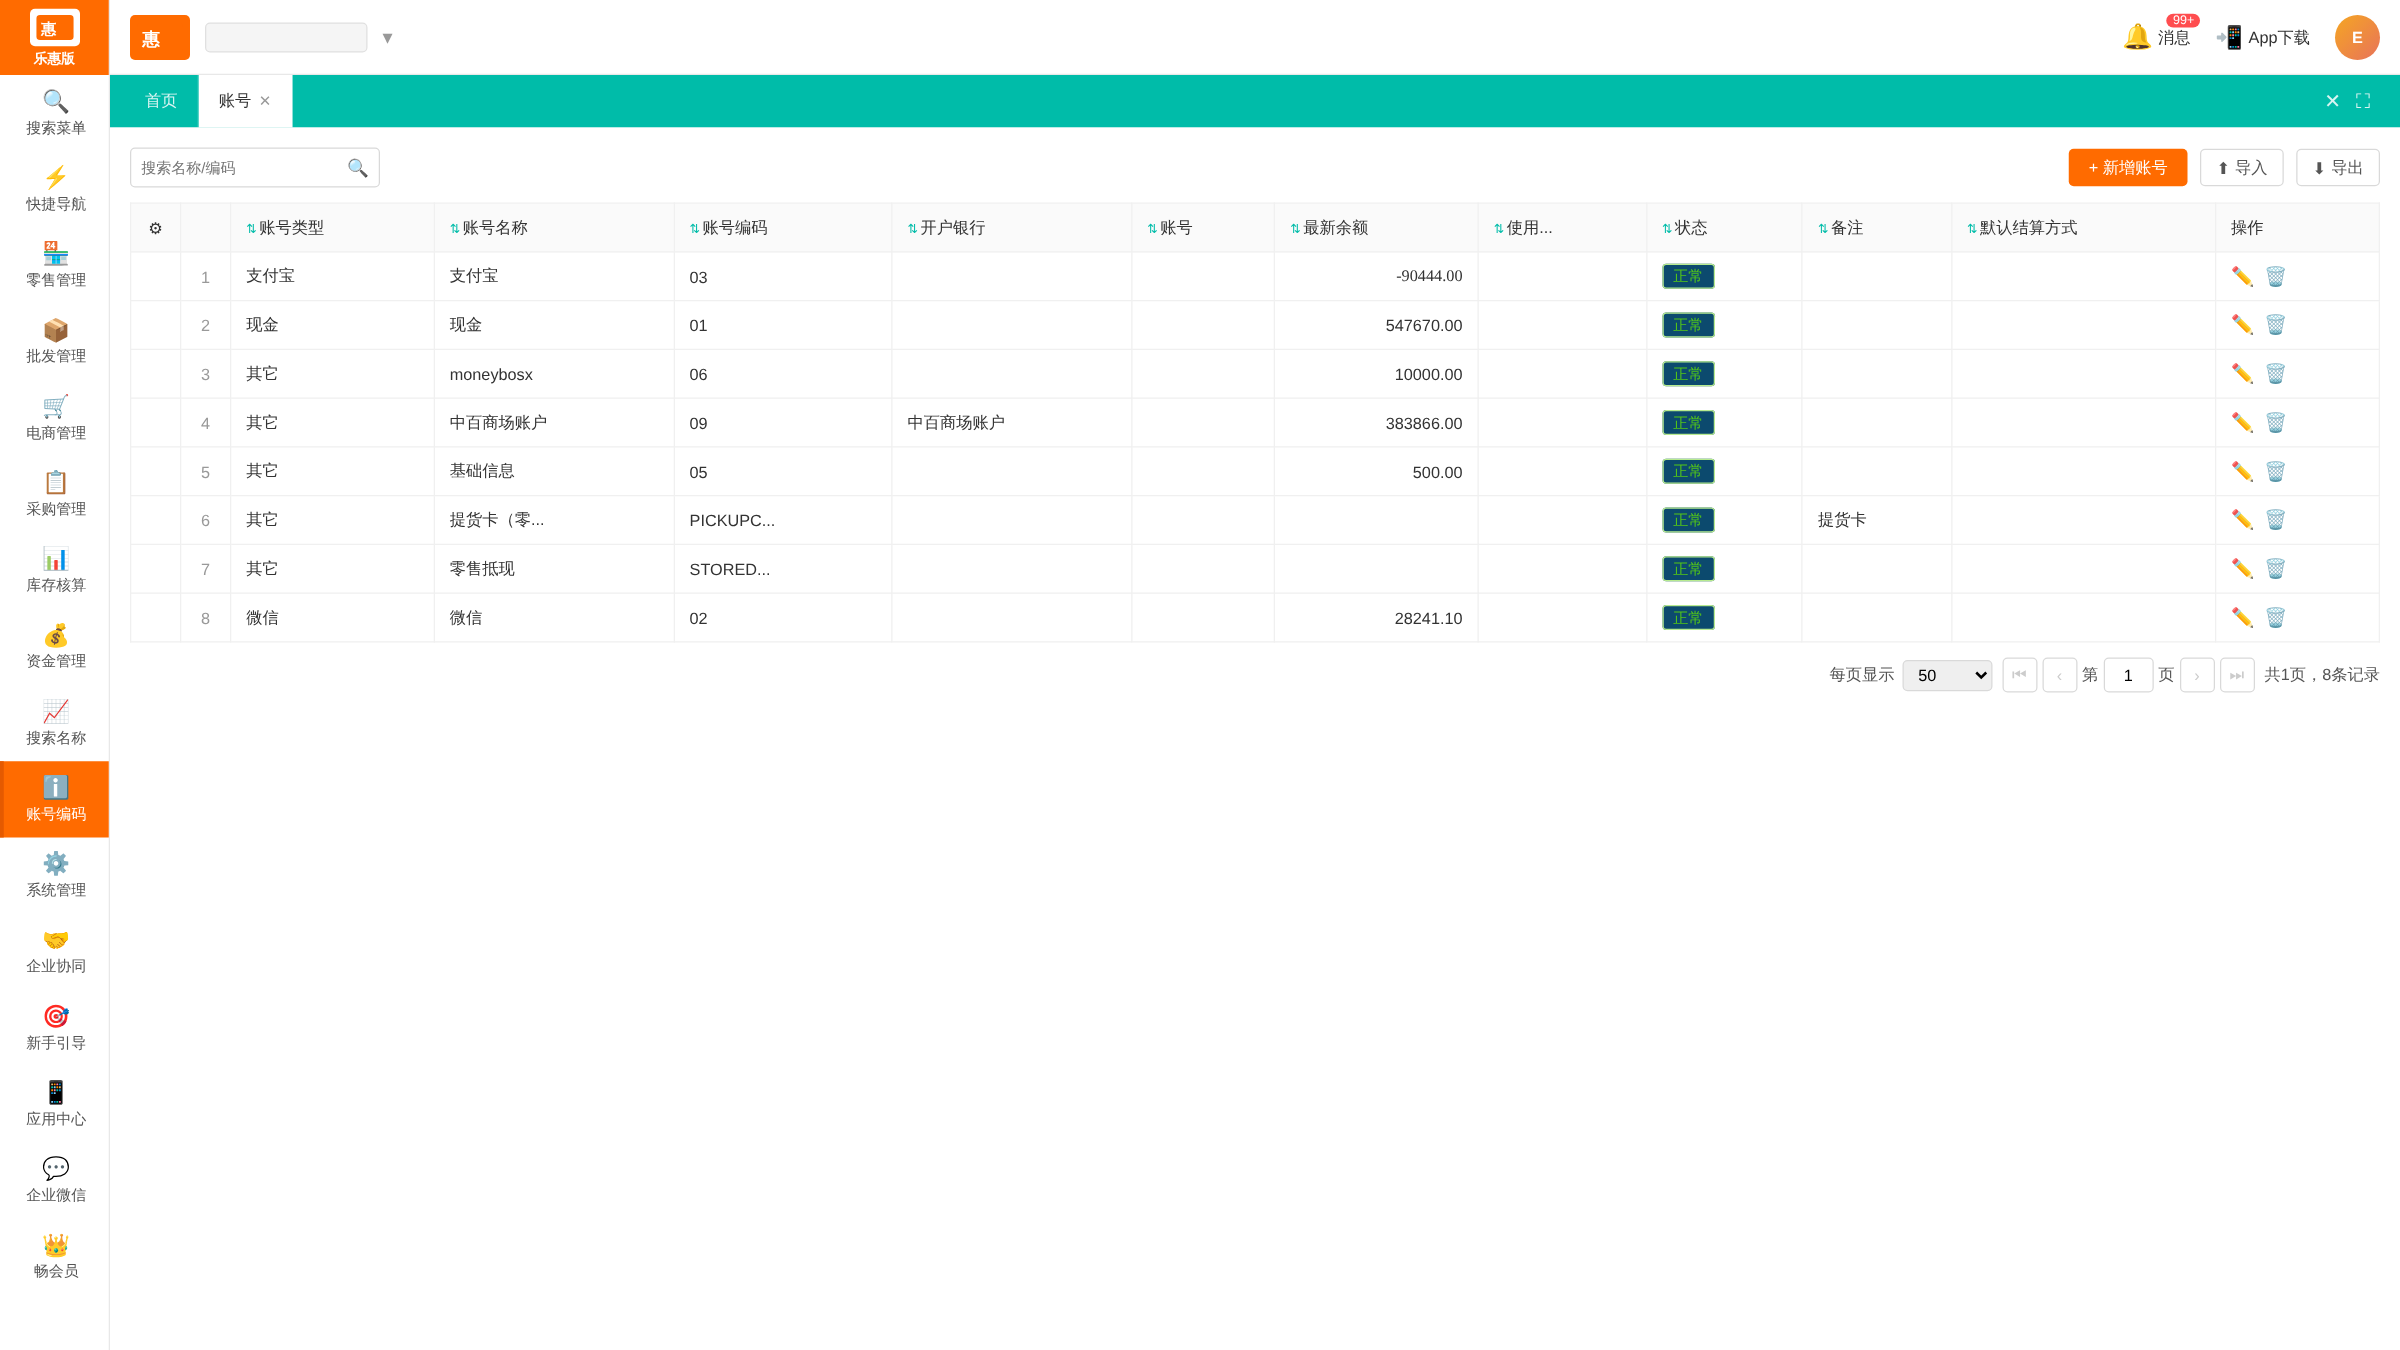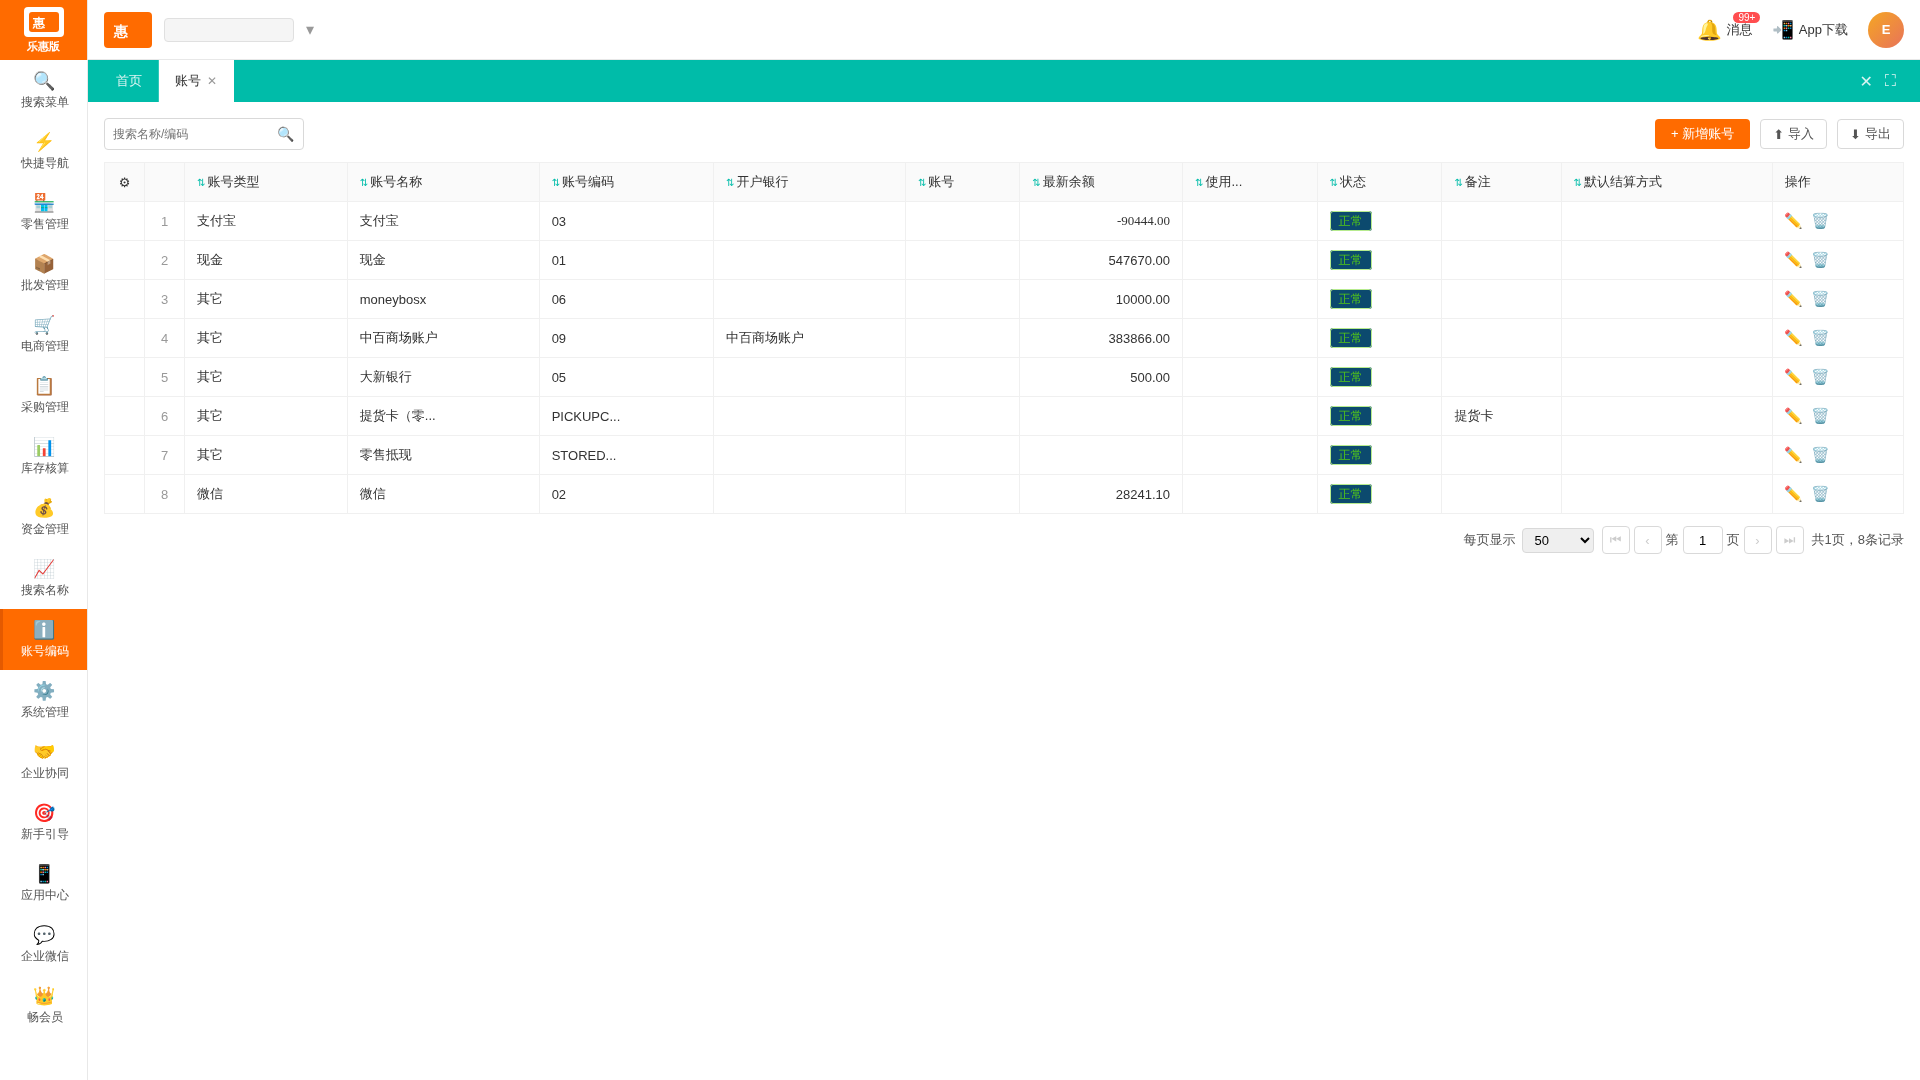--- a/index.html
+++ b/index.html
@@ -488,21 +488,21 @@
         <div class="action-btns">
           <span class="action-btn" title="编辑">✏️</span>
           <span class="action-btn delete" title="删除">🗑️</span>
         </div>
       </td>
     </tr>
           <tr>
       <td></td>
       <td style="text-align:center; color:#999;">5</td>
       <td>其它</td>
-      <td>大新银行</td>
+      <td>基础信息</td>
       <td>05</td>
       <td></td>
       <td></td>
       <td style="text-align:right;">500.00</td>
       <td></td>
       <td><span class="status-badge normal">正常</span></td>
       <td></td>
       <td></td>
       <td>
         <div class="action-btns">

